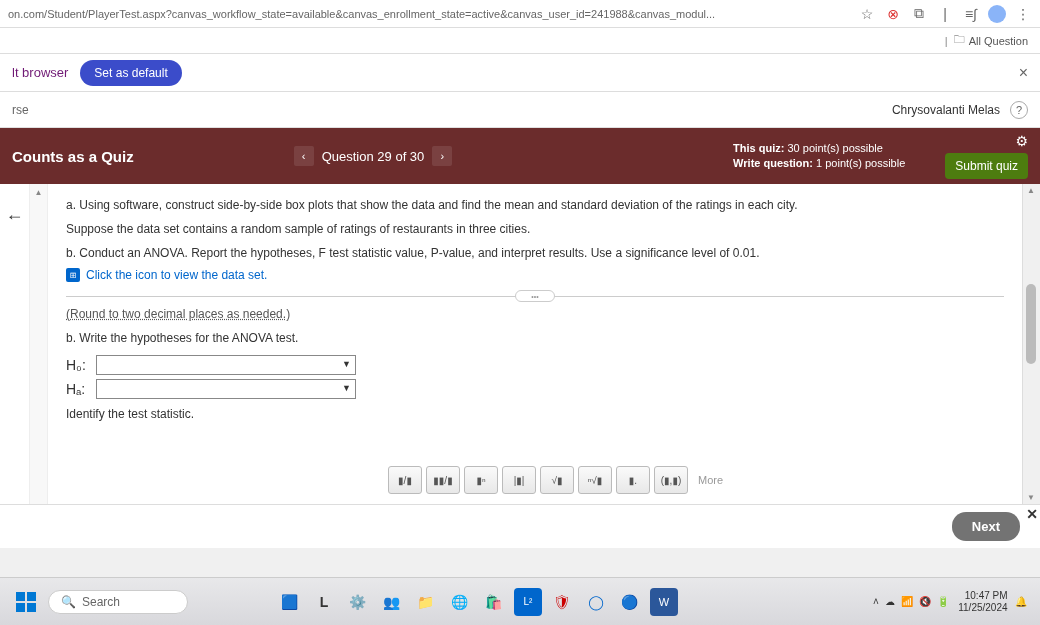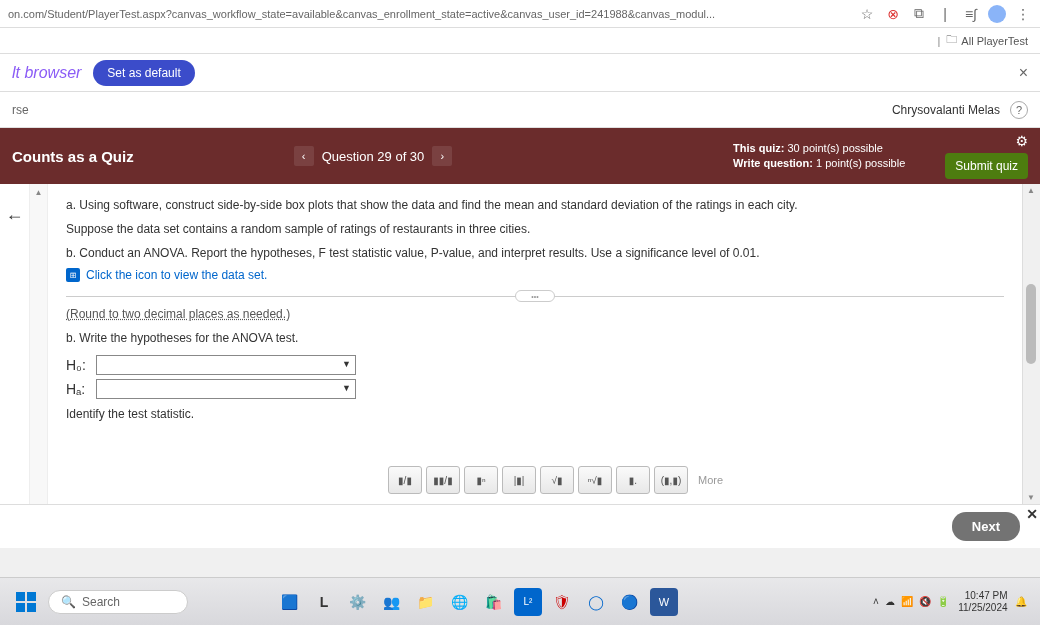--- a/index.html
+++ b/index.html
@@ -7,21 +7,21 @@
 
 .url-bar { background: #fff; height: 28px; display: flex; align-items: center; padding: 0 8px; font-size: 11px; color: #666; border-bottom: 1px solid #ddd; }
 .url-text { flex: 1; overflow: hidden; white-space: nowrap; }
 .url-icons { display: flex; gap: 8px; align-items: center; }
 .url-icons span { width: 18px; height: 18px; display: flex; align-items: center; justify-content: center; color: #666; font-size: 14px; cursor: pointer; }
 
 .bookmarks-bar { background: #fff; height: 26px; display: flex; align-items: center; justify-content: flex-end; padding: 0 12px; font-size: 11px; color: #555; border-bottom: 1px solid #ddd; }
 .bookmarks-bar .folder { display: flex; align-items: center; gap: 4px; cursor: pointer; }
 
 .default-bar { background: #fff; height: 38px; display: flex; align-items: center; padding: 0 12px; gap: 12px; border-bottom: 1px solid #ddd; position: relative; }
-.default-bar .label { font-size: 16px; color: #8b5cf6; font-style: italic; }
+.default-bar .label { font-size: 13px; color: #701a75; }
 .set-default-btn { background: #3b4cca; color: #fff; border: none; border-radius: 16px; padding: 6px 14px; font-size: 12px; cursor: pointer; }
 .close-x { position: absolute; right: 12px; font-size: 16px; color: #666; cursor: pointer; }
 
 .user-row { background: #fff; height: 36px; display: flex; align-items: center; justify-content: space-between; padding: 0 12px; border-bottom: 1px solid #e0e0e0; font-size: 12px; }
 .user-row .left { color: #666; }
 .user-row .right { display: flex; align-items: center; gap: 10px; color: #333; }
 .help-icon { width: 18px; height: 18px; border: 1px solid #aaa; border-radius: 50%; display: flex; align-items: center; justify-content: center; font-size: 11px; color: #666; cursor: pointer; }
 
 .quiz-header { background: #6b2c2c; color: #fff; height: 56px; display: flex; align-items: center; padding: 0 12px; gap: 20px; }
 .quiz-title { font-size: 15px; font-weight: bold; flex: 0 0 auto; }
@@ -92,21 +92,21 @@
     <span>≡∫</span>
     <span style="background:#8ab4f8;border-radius:50%;width:18px;height:18px;"></span>
     <span>⋮</span>
   </div>
 </div>
 
 <div class="bookmarks-bar">
   <span style="margin-right:6px;color:#888;">|</span>
   <div class="folder">
     <span>🗀</span>
-    <span>All PlayerTest</span>
+    <span>All Question</span>
   </div>
 </div>
 
 <div class="default-bar">
   <span class="label">lt browser</span>
   <button class="set-default-btn">Set as default</button>
   <span class="close-x">×</span>
 </div>
 
 <div class="user-row">

